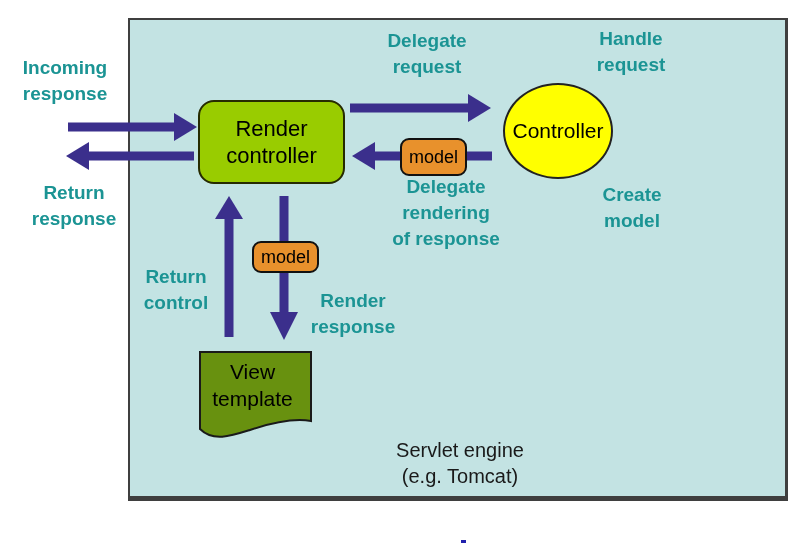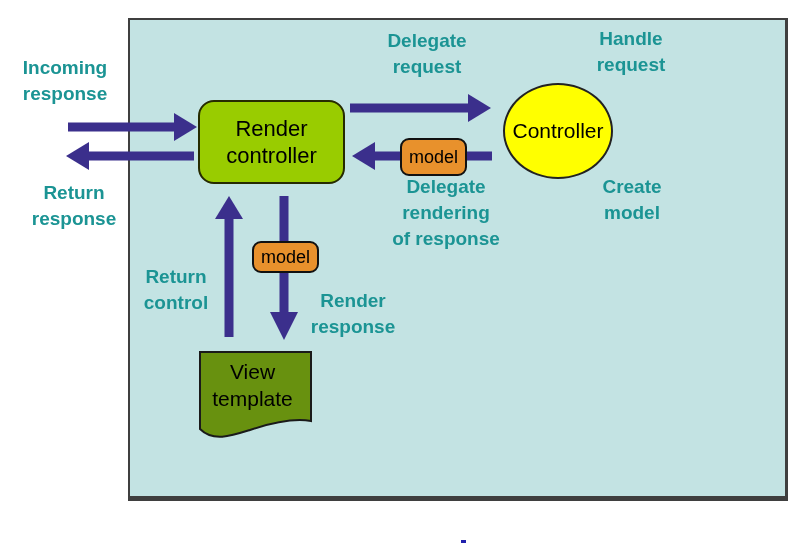--- a/index.html
+++ b/index.html
@@ -50,21 +50,21 @@
   .label {
     position:absolute; color:var(--accent-teal,#1B9494);
     font-weight:bold; font-size:19px; line-height:26px;
     text-align:center; white-space:pre-line;
   }
   .lbl-incoming          { left:5px;   top:55px;  width:120px; }
   .lbl-return-response   { left:9px;   top:180px; width:130px; }
   .lbl-delegate-request  { left:367px; top:28px;  width:120px; }
   .lbl-handle-request    { left:571px; top:26px;  width:120px; }
   .lbl-delegate-rendering{ left:376px; top:174px; width:140px; }
-  .lbl-create-model      { left:572px; top:174px; width:120px; }
+  .lbl-create-model      { left:572px; top:182px; width:120px; }
   .lbl-return-control    { left:116px; top:264px; width:120px; }
   .lbl-render-response   { left:288px; top:288px; width:130px; }
   .lbl-servlet {
     left:360px; top:437px; width:200px;
     color:#1a1a1a; font-weight:normal; font-size:20px; line-height:26px;
   }
   .stray { position:absolute; left:461px; top:540px; width:5px; height:3px; background:#2121AD; }
 </style>
 </head>
 <body>
@@ -131,16 +131,18 @@
 
   <div class="label lbl-create-model">Create
 model</div>
 
   <div class="label lbl-return-control">Return
 control</div>
 
   <div class="label lbl-render-response">Render
 response</div>
 
+  <div class="label lbl-servlet">Servlet engine
+(e.g. Tomcat)</div>
 
   <div class="stray"></div>
 
 </div>
 
 </body></html>

